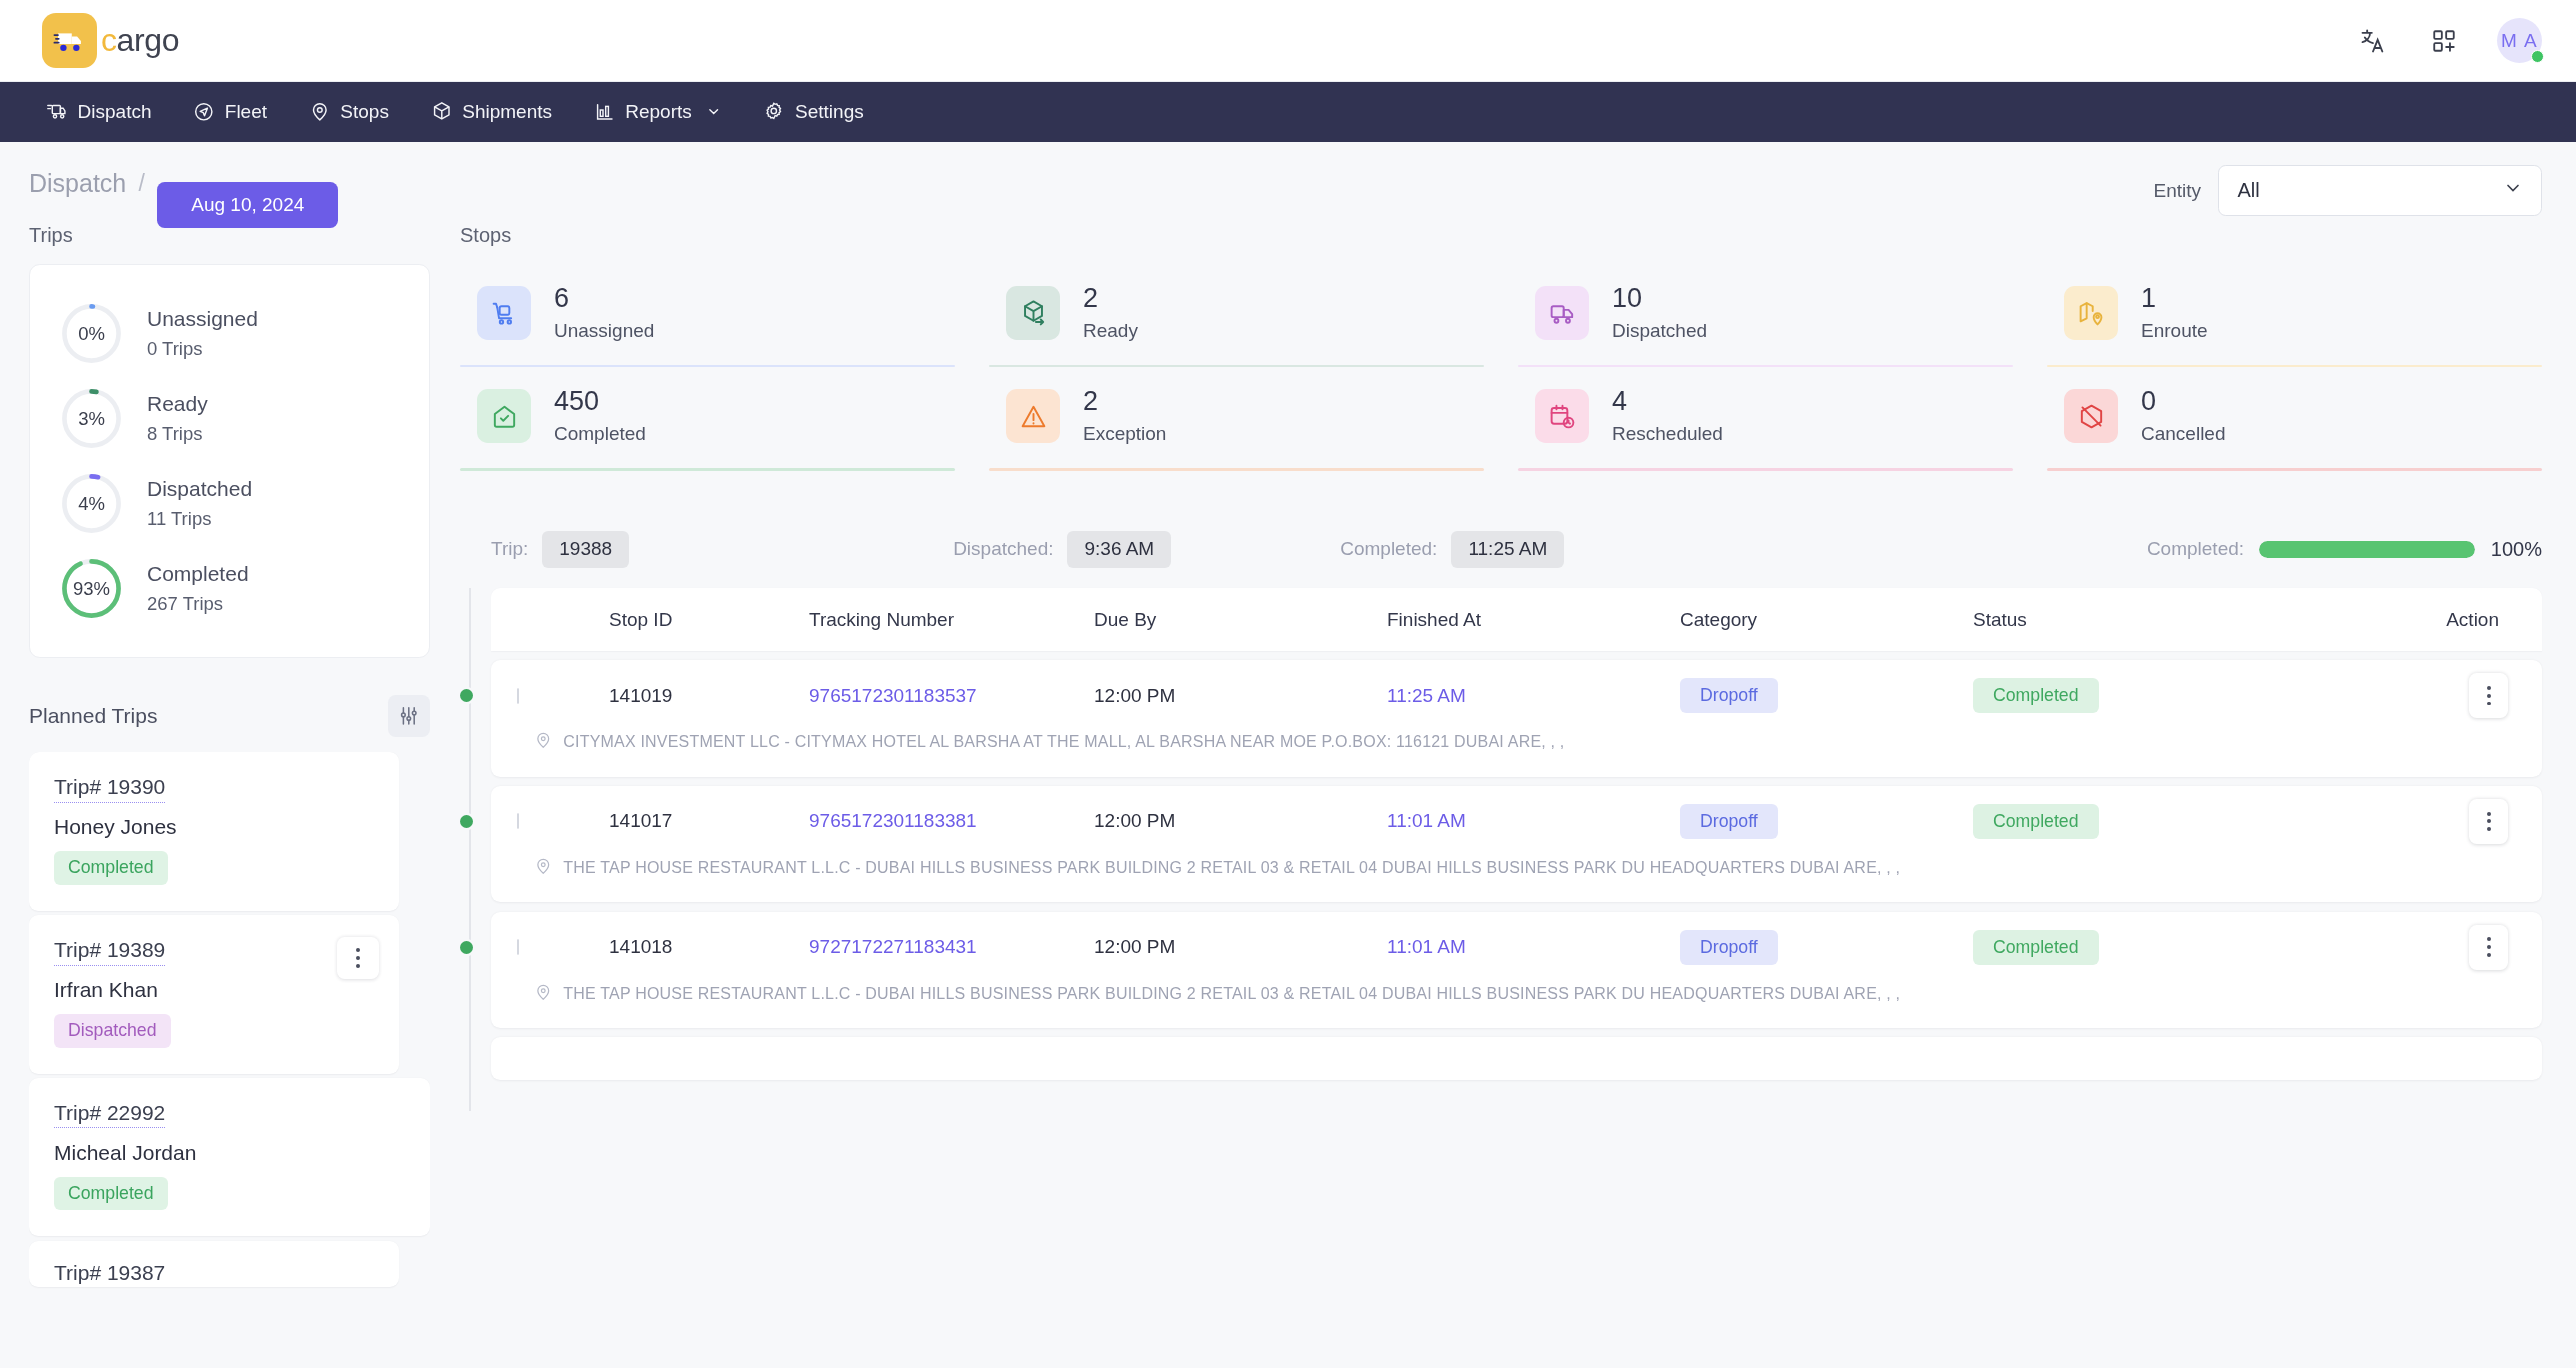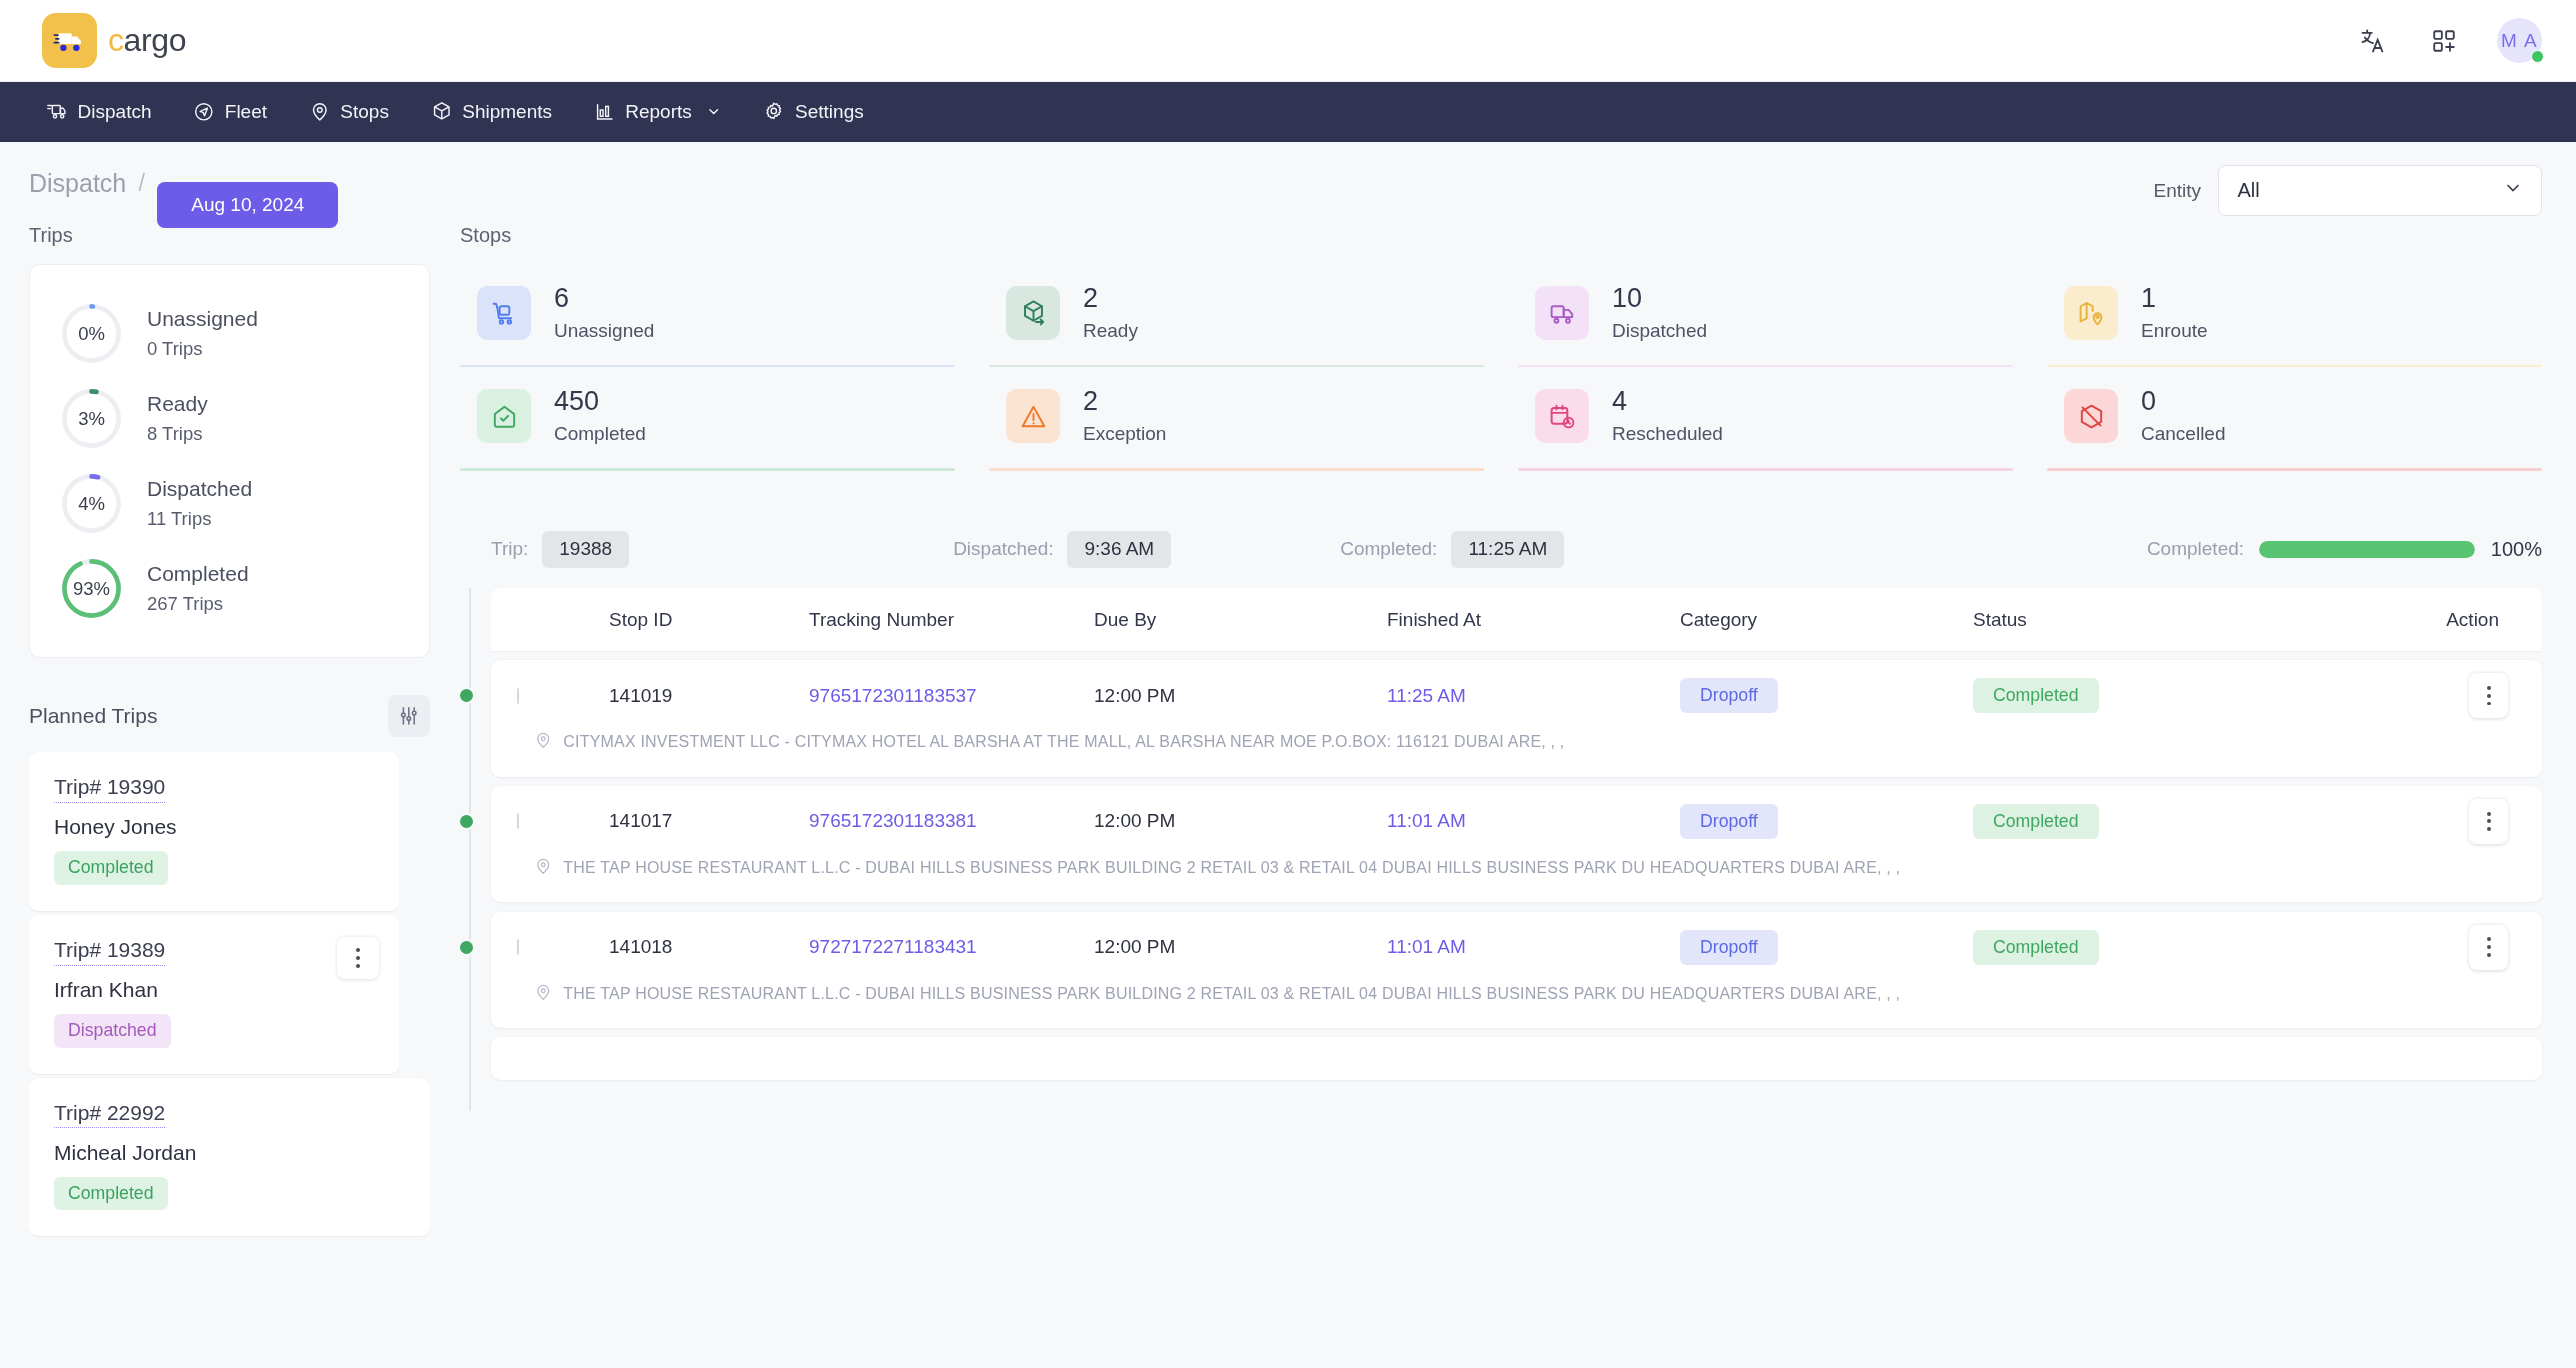--- a/index.html
+++ b/index.html
@@ -10,21 +10,21 @@
     overflow: hidden;
   }
 
   
   .topbar {
     height: 82px; background: #ffffff;
     display: flex; align-items: center;
     padding: 0 34px 0 29px;
     border-bottom: 0.8px solid #eceef2;
   }
-  .brand { display: flex; align-items: center; gap: 11px; padding-left: 13px; }
+  .brand { display: flex; align-items: center; gap: 4px; padding-left: 13px; }
   .logo-tile {
     width: 55px; height: 55px; border-radius: 14px;
     background: #f2c14b; display: flex; align-items: center; justify-content: center;
   }
   .brand-name { font-size: 32px; letter-spacing: -0.4px; color: #3f4350; }
   .brand-name .c { color: #f2b93c; }
   .topbar-spacer { flex: 1; }
   .topbar-actions { display: flex; align-items: center; gap: 36px; }
   .ticon { width: 35px; height: 35px; display: flex; align-items: center; justify-content: center; cursor: pointer; }
   .avatar {
@@ -435,20 +435,23 @@
               <i></i>
             </span>
         </div>
 
         <div class="trip-card active">
           <div class="trip-no">Trip# 22992</div>
           <div class="trip-driver">Micheal Jordan</div>
           <span class="badge completed">Completed</span>
         </div>
 
+        <div class="trip-card" style="height:43px;padding-top:20px;overflow:hidden;">
+          <div class="trip-no">Trip# 19387</div>
+        </div>
       </div>
     </div>
 
     <div class="right-col">
       <div class="section-label">Stops</div>
 
       <div class="stopcards">
 
         <div class="stopcard">
           <div class="stopcard-inner">

